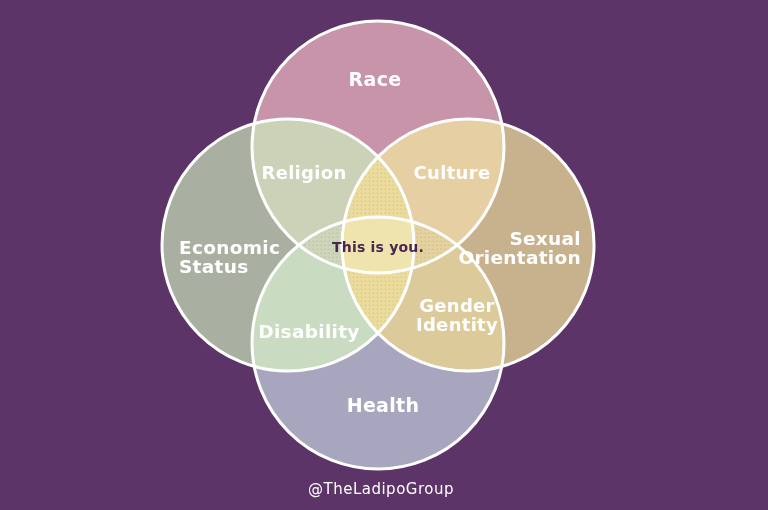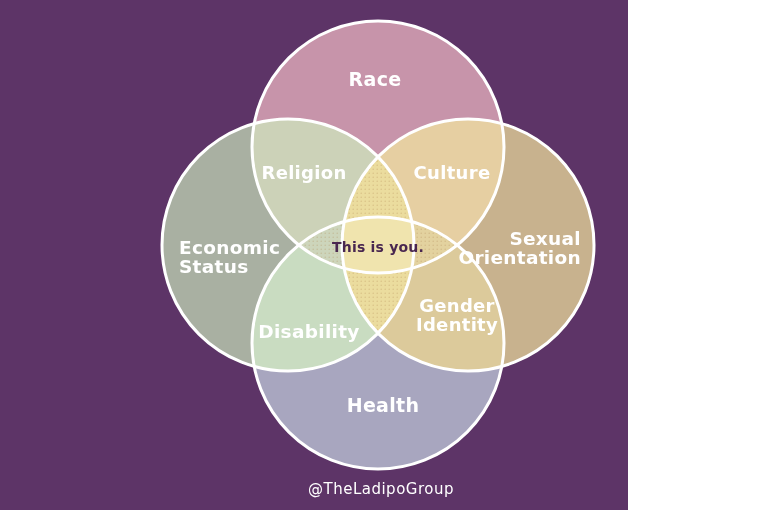--- a/index.html
+++ b/index.html
@@ -1,18 +1,18 @@
 <!DOCTYPE html>
 <html><head>
 <meta charset="utf-8">
 <style>
   html, body { margin: 0; padding: 0; }
   .canvas {
     position: relative;
-    width: 628px;
+    width: 768px;
     height: 510px;
     overflow: hidden;
     font-family: "DejaVu Sans", sans-serif;
   }
   svg { display: block; }
   .label {
     font-family: "DejaVu Sans", sans-serif;
     font-weight: 700;
     fill: #ffffff;
     letter-spacing: 0.3px;

